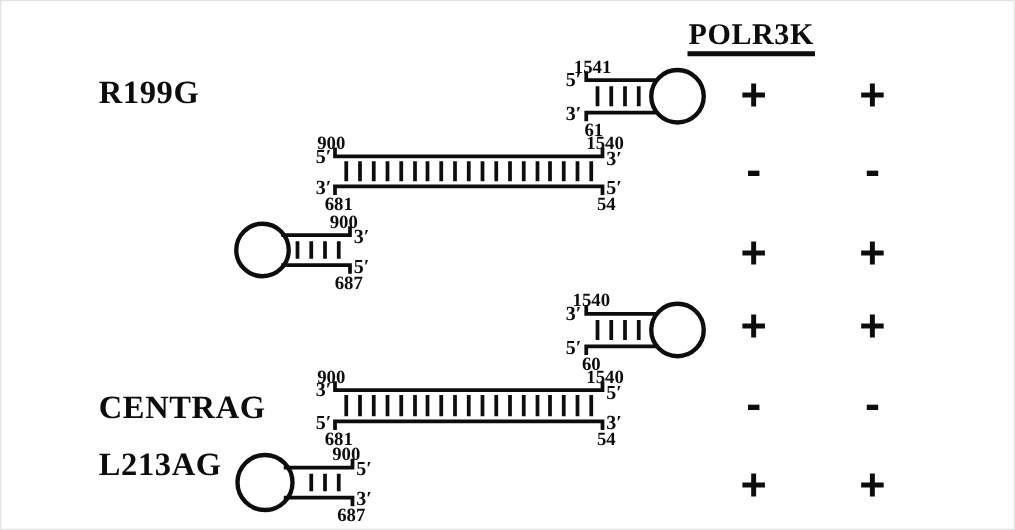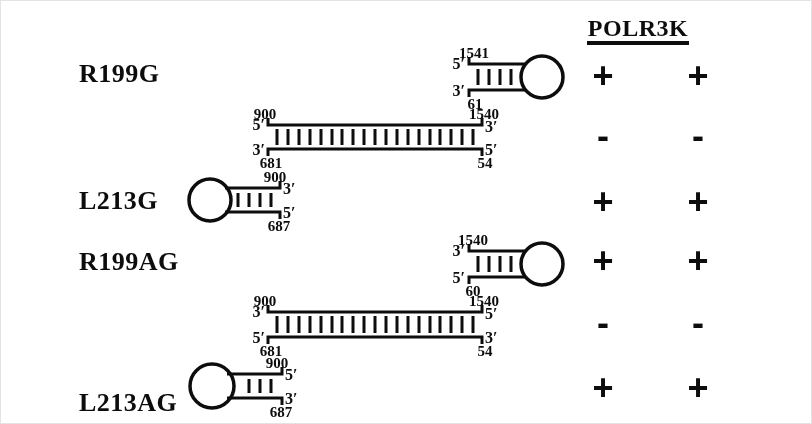--- a/index.html
+++ b/index.html
@@ -15,21 +15,21 @@
   }
   .svg-layer{position:absolute;left:0;top:0;}
   .col-header{
     position:absolute;top:14px;
     font-weight:bold;font-size:24px;line-height:26px;
     text-align:center;
     border-bottom:4px solid #0d0d0d;
     padding-bottom:0px;
     letter-spacing:0.5px;
   }
-  .col-header.polr3k{left:549px;width:102px;margin-left:37px;}
+  .col-header.polr3k{left:549px;width:102px;}
   .col-header.taf1{left:656px;width:78px;}
   .row-label{
     position:absolute;left:78px;width:170px;
     font-weight:bold;font-size:26px;line-height:34px;
     letter-spacing:0.5px;
   }
   .sign{
     position:absolute;width:44px;height:44px;
     text-align:center;line-height:44px;
     font-family:"Liberation Sans",sans-serif;
@@ -45,23 +45,22 @@
   }
 </style>
 </head>
 <body>
 
 <div class="canvas">
 
   <div class="col-header polr3k">POLR3K</div>
 
   <div class="row-label" style="top:56px">R199G</div>
-  <div class="row-label" style="top:183px">L213G</div>
-  <div class="row-label" style="top:244px">R199AG</div>
-  <div class="row-label" style="top:385px">L213AG</div>
+  <div class="row-label" style="top:308px">CENTRAG</div>
+  <div class="row-label" style="top:354px">L213AG</div>
 
   <div class="sign colA r0">+</div>
   <div class="sign colB r0">+</div>
   <div class="sign colA r1">-</div>
   <div class="sign colB r1">-</div>
   <div class="sign colA r2">+</div>
   <div class="sign colB r2">+</div>
   <div class="sign colA r3">+</div>
   <div class="sign colB r3">+</div>
   <div class="sign colA r4">-</div>

